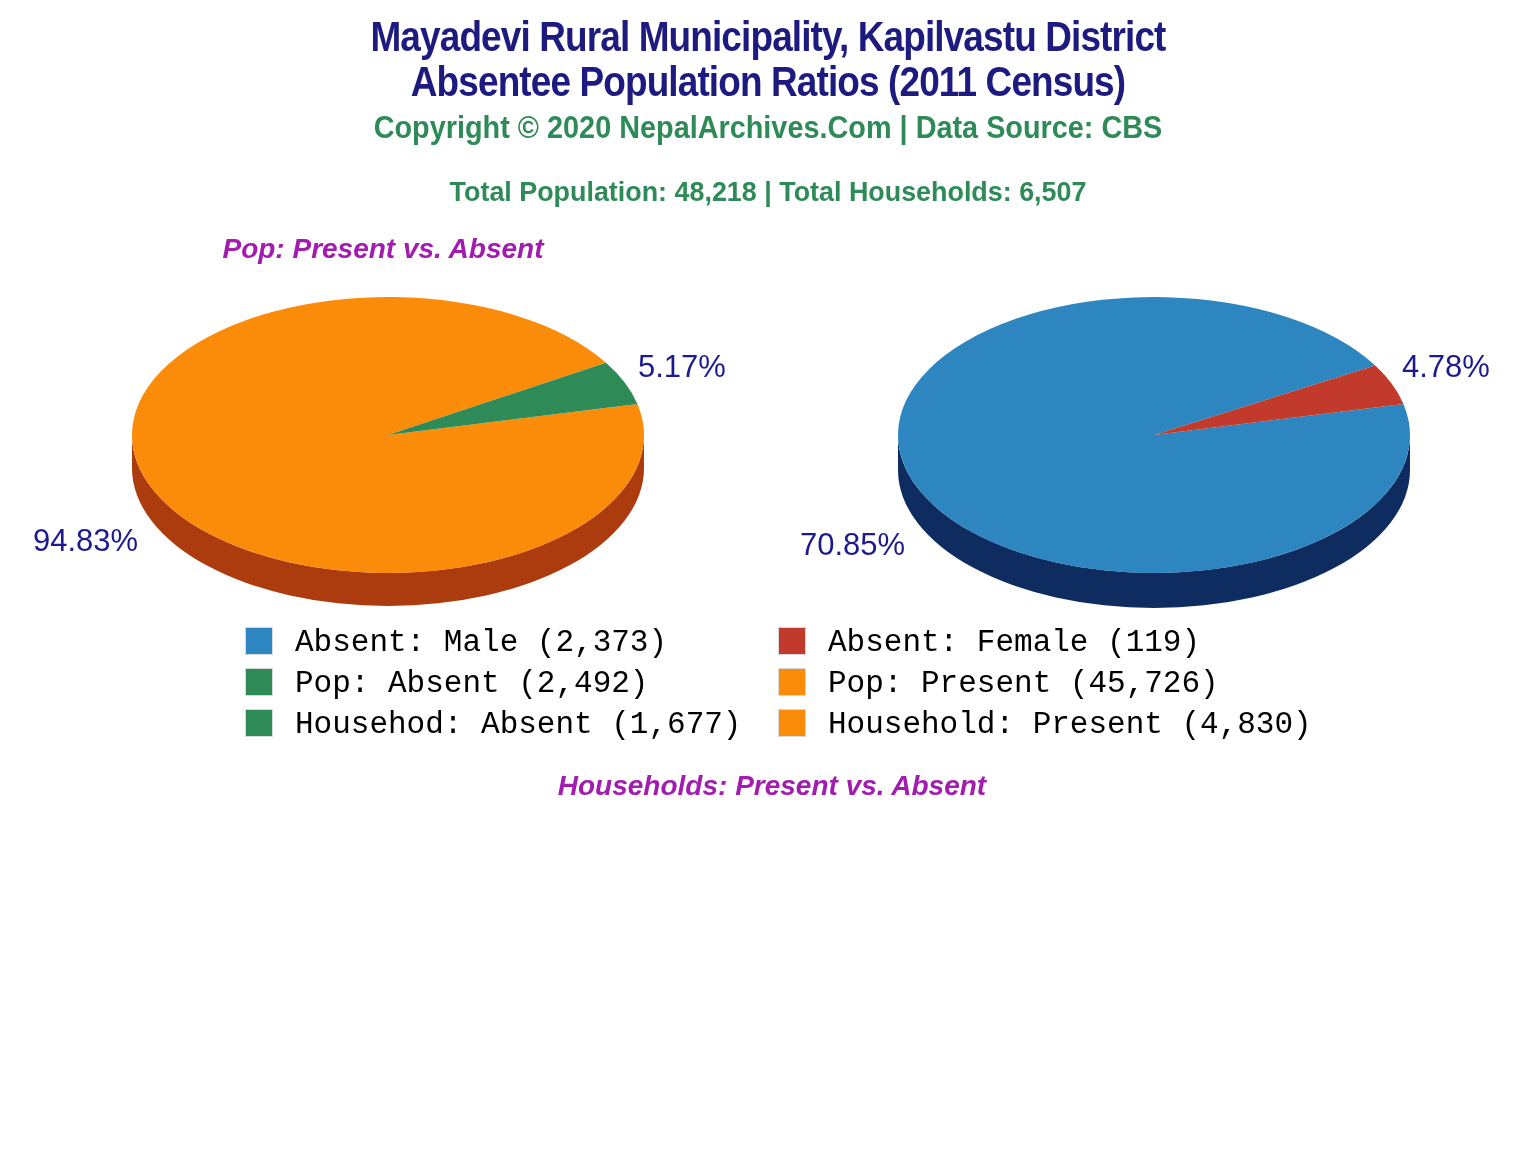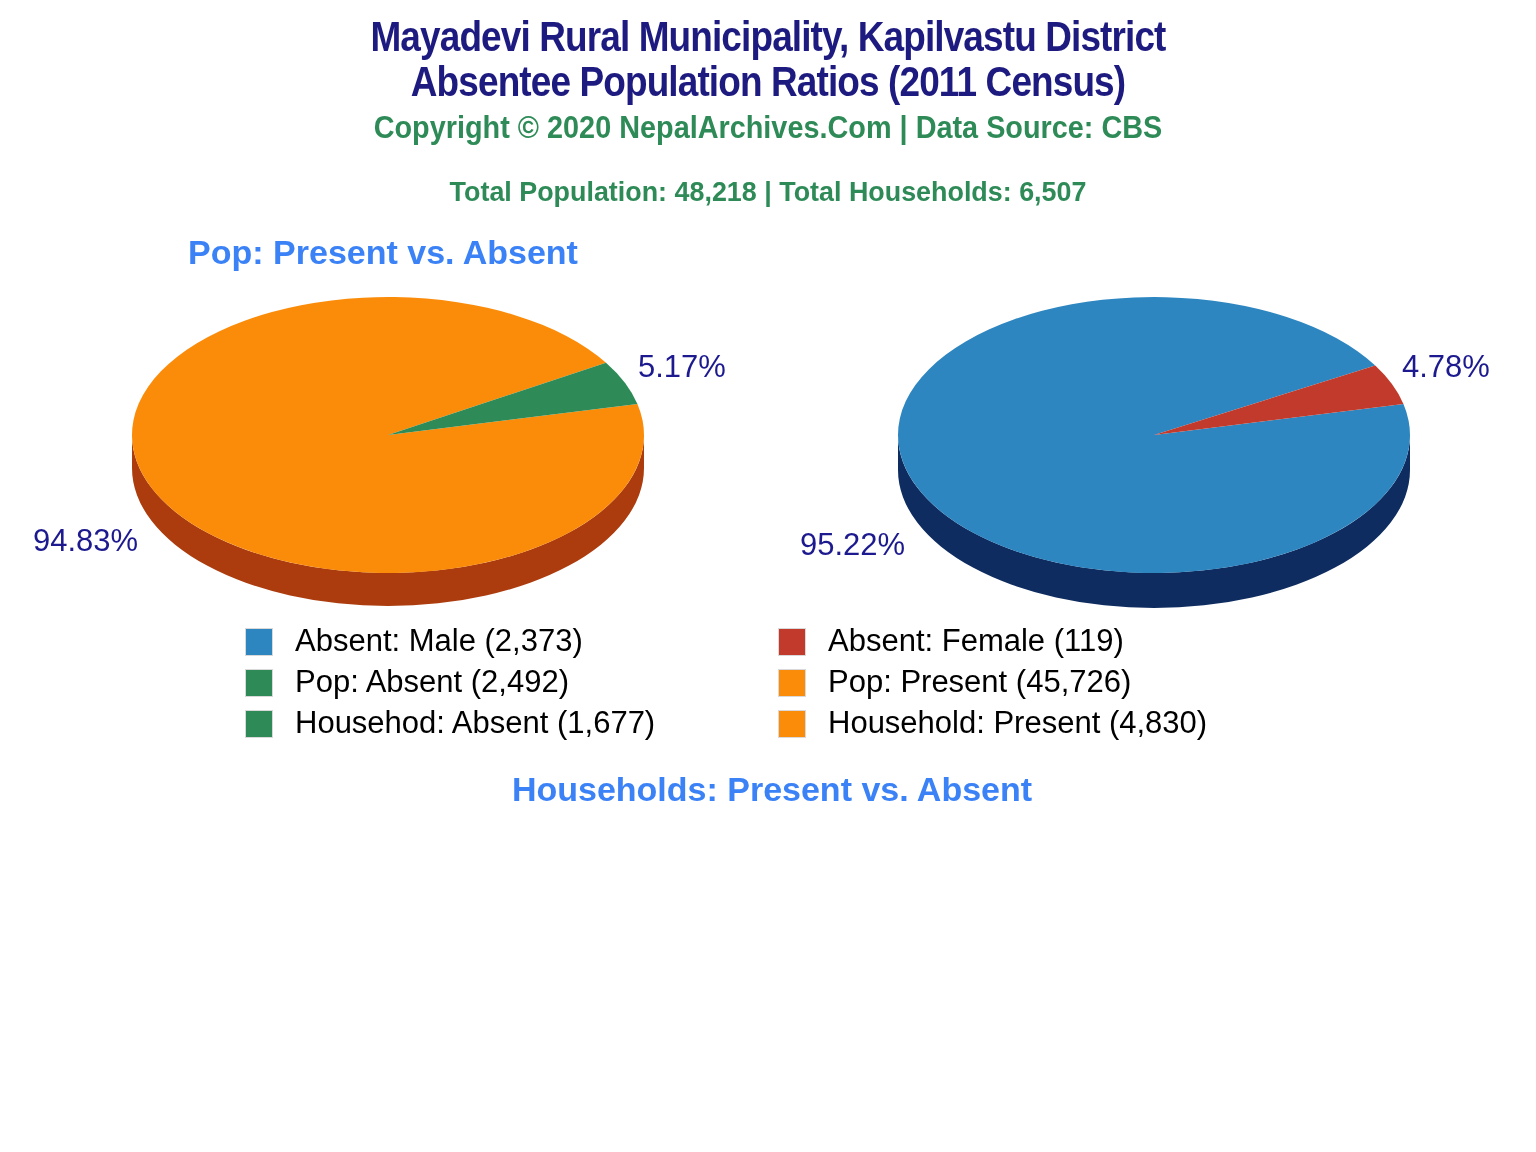--- a/index.html
+++ b/index.html
@@ -21,38 +21,38 @@
     text-align:center;font-weight:bold;font-size:31px;
     color:#2E8B57;transform:scaleX(0.93);
   }
   #totals{
     position:absolute;left:0;top:176px;width:1536px;
     text-align:center;font-weight:bold;font-size:28px;
     color:#2E8B57;transform:scaleX(0.96);
   }
   .pie-title{
     position:absolute;transform:translateX(-50%);
-    font-weight:bold;font-size:34px;color:#3b82f6;white-space:nowrap;
+    font-weight:bold;font-size:28px;color:#a21caf;white-space:nowrap;font-style:italic;
   }
   #ptitle0{left:383px;top:233px;}
   #ptitle1{left:1152px;top:233px;}
   #ptitle2{left:772px;top:770px;}
   .pct{
     position:absolute;font-size:31px;color:#1C1A8E;white-space:nowrap;
   }
   #pct00{left:33px;top:523px;}
   #pct01{left:638px;top:349px;}
   #pct10{left:800px;top:527px;}
   #pct11{left:1402px;top:349px;}
   #pct20{left:395px;top:905px;margin-top:48px;}
   #pct21{left:1033px;top:1001px;margin-top:32px;}
   .legend-col{position:absolute;top:627px;}
   #legend-col1{left:245px;}
   #legend-col2{left:778px;}
-  .legend-item{display:flex;align-items:flex-end;height:29px;margin-bottom:12px;}
+  .legend-item{display:flex;align-items:flex-start;height:29px;margin-bottom:12px;font-family:Liberation Mono, monospace;}
   .swatch{width:28px;height:28px;margin-right:22px;flex:none;border:1px solid #d9d9d9;box-sizing:border-box;}
   .legend-label{font-size:31px;line-height:1;color:#000000;white-space:nowrap;}
 </style>
 </head>
 <body>
 
 <div id="canvas">
 
   <svg id="pies" width="1536" height="1152" viewBox="0 0 1536 1152">
       <path d="M 644 435 A 256 138 0 0 1 132 435 L 132 468 A 256 138 0 0 0 644 468 Z" fill="#AC3C0E"></path>
@@ -73,21 +73,21 @@
   </div>
 
   <div id="copyright">Copyright © 2020 NepalArchives.Com | Data Source: CBS</div>
   <div id="totals">Total Population: 48,218 | Total Households: 6,507</div>
 
   <div class="pie-title" id="ptitle0">Pop: Present vs. Absent</div>
   <div class="pie-title" id="ptitle2">Households: Present vs. Absent</div>
 
   <div class="pct" id="pct00">94.83%</div>
   <div class="pct" id="pct01">5.17%</div>
-  <div class="pct" id="pct10">95.22%</div>
+  <div class="pct" id="pct10">70.85%</div>
   <div class="pct" id="pct11">4.78%</div>
   <div class="pct" id="pct20">74.23%</div>
   <div class="pct" id="pct21">25.77%</div>
 
   <div>
     <div class="legend-col" id="legend-col1">
       <div class="legend-item">
         <span class="swatch" style="background-color: rgb(46, 134, 193);"></span>
         <span class="legend-label">Absent: Male (2,373)</span>
       </div>

